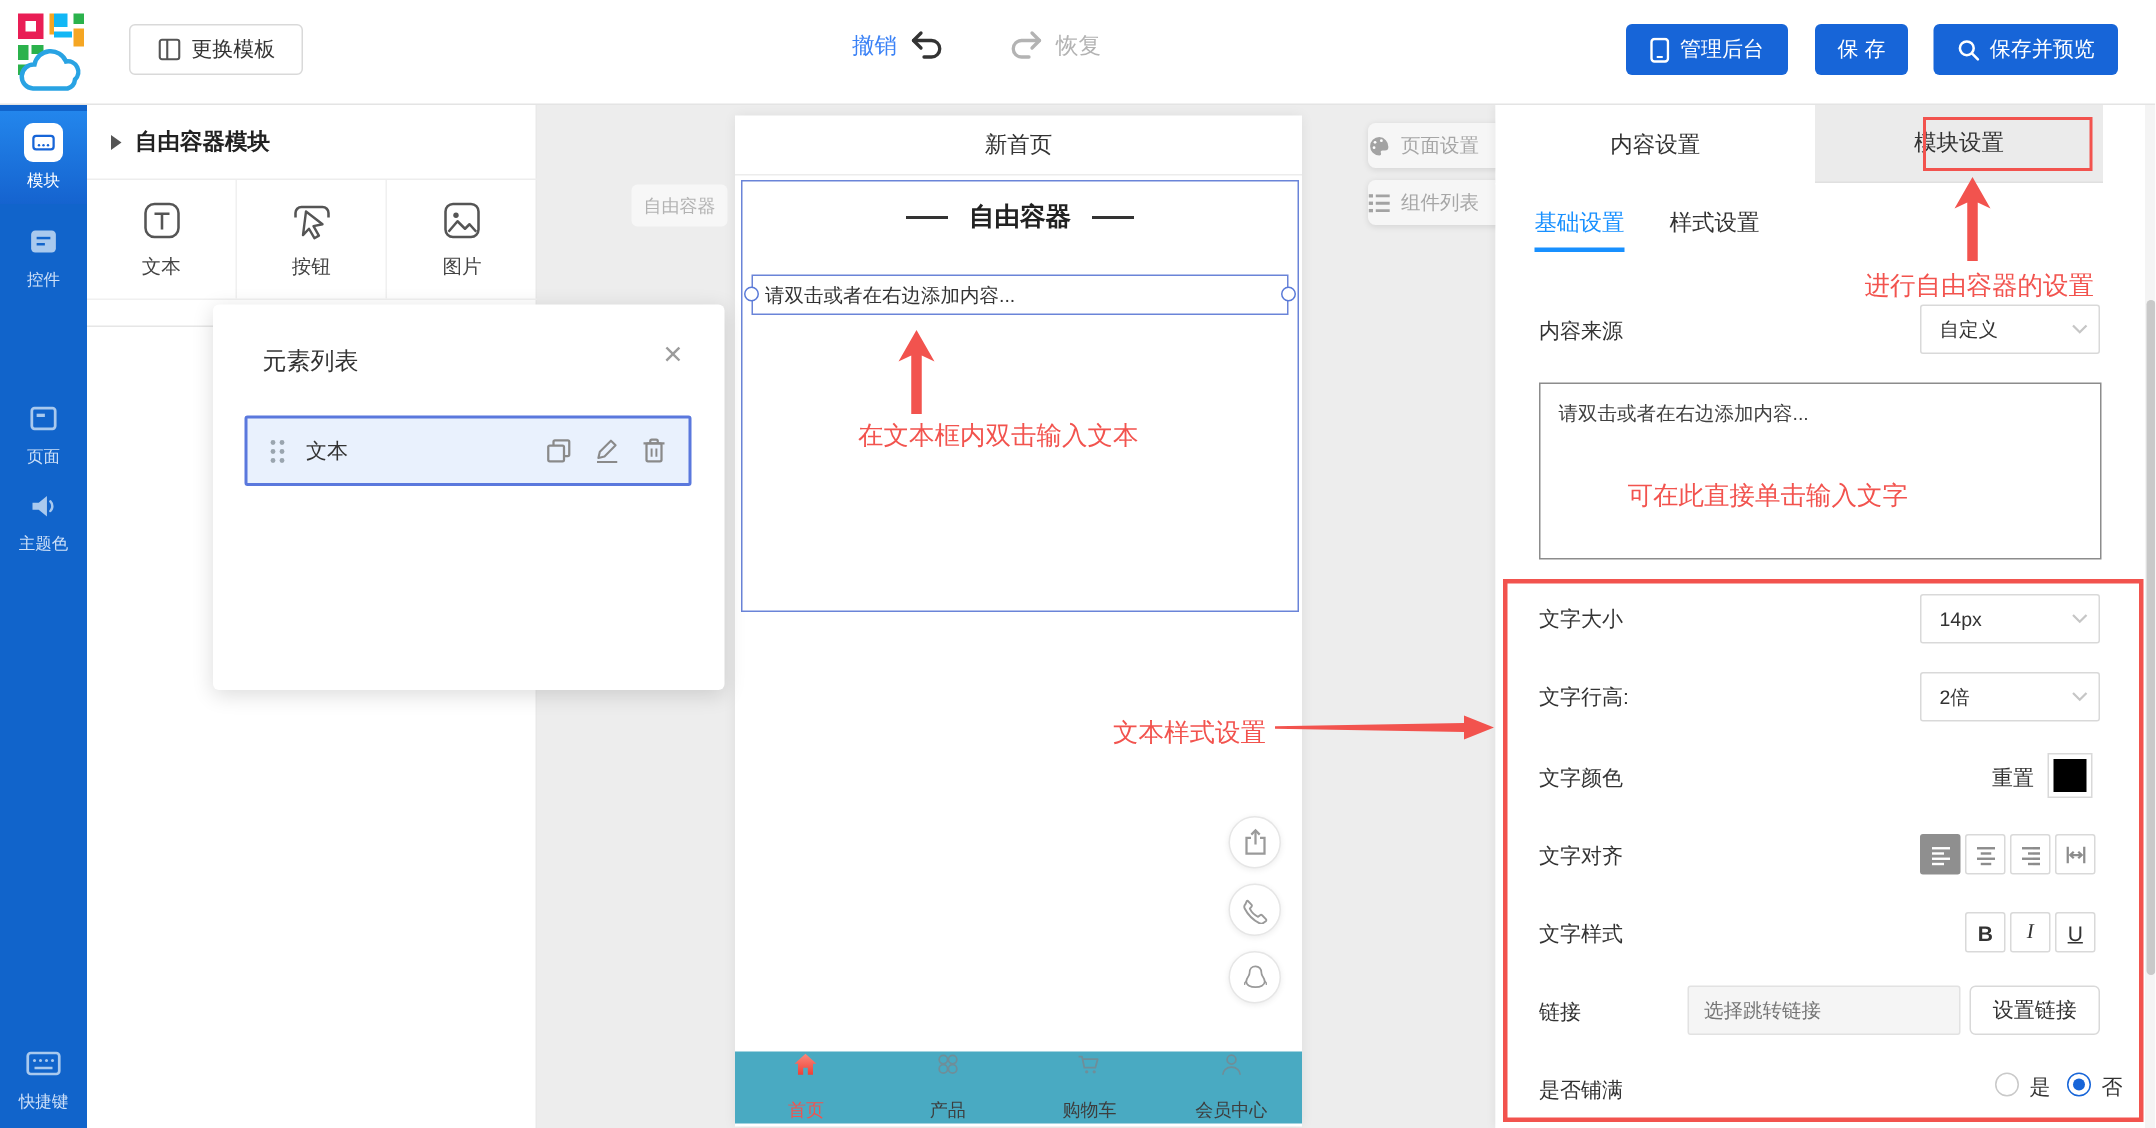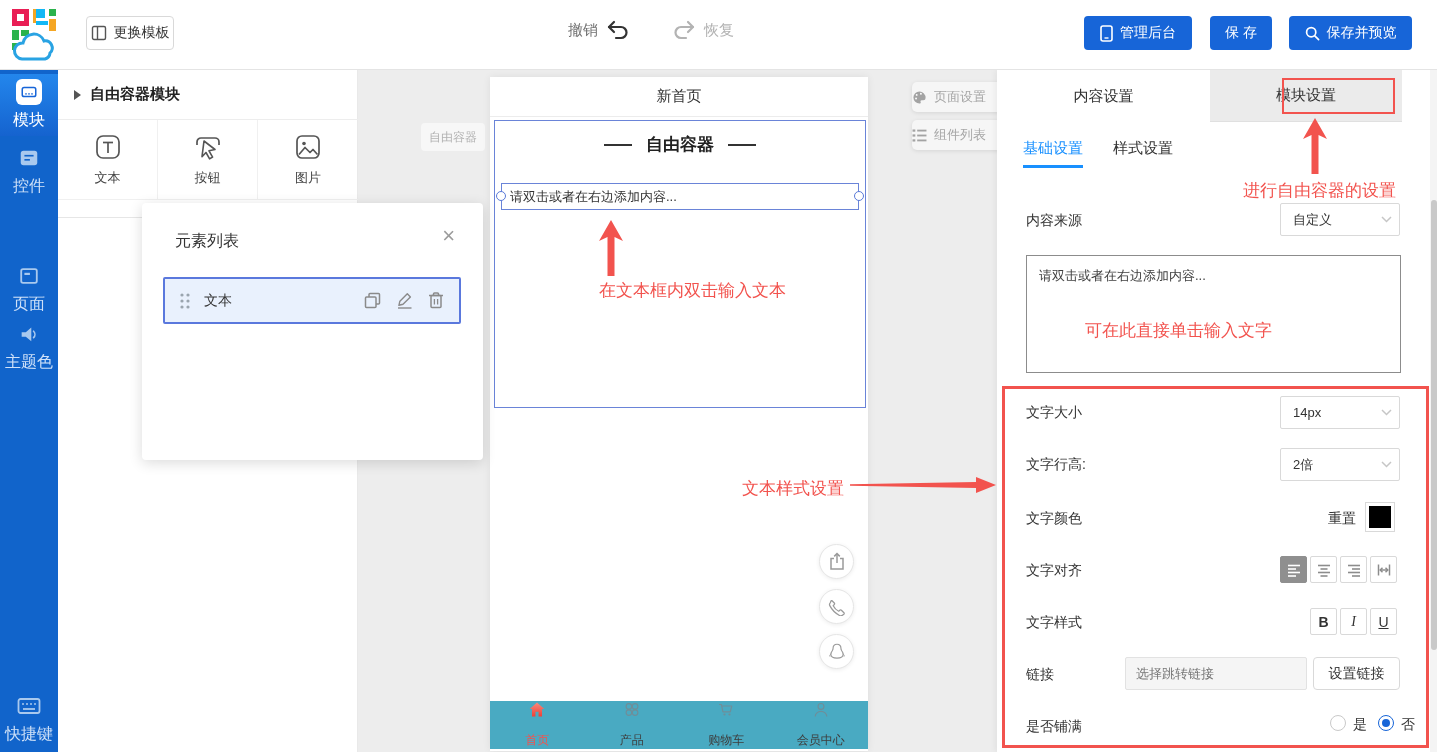--- a/index.html
+++ b/index.html
@@ -12,21 +12,21 @@
   .topbar { left:0; top:0; width:1437px; height:70px; background:#fff; border-bottom:1px solid #e4e4e4; z-index:30; }
   .btn-outline { display:flex; align-items:center; justify-content:center; gap:7px;
     border:1px solid #d9d9d9; border-radius:4px; background:#fff; font-size:14px; color:#333; cursor:pointer; }
   .btn-blue { display:flex; align-items:center; justify-content:center; gap:7px;
     background:#1765d8; color:#fff; border-radius:4px; font-size:14px; cursor:pointer; }
   .undo-group { display:flex; align-items:center; gap:8px; font-size:15px; }
 
   
   .rail { left:0; top:70px; width:58px; height:682px; background:#1164cb; z-index:25; }
   .rail-item { position:absolute; left:0; width:58px; height:62px; display:flex; flex-direction:column;
-    align-items:center; justify-content:center; gap:5px; color:#cfe1f8; font-size:16px; cursor:pointer; }
+    align-items:center; justify-content:center; gap:5px; color:#cfe1f8; font-size:11px; cursor:pointer; }
   .rail-item.active { background:linear-gradient(180deg,#2386ec,#1563cf); color:#fff; }
   .rail-ico { width:26px; height:26px; display:flex; align-items:center; justify-content:center; }
   .rail-ico.card { background:#fff; border-radius:6px; }
 
   
   .mod-panel { left:58px; top:70px; width:300px; height:682px; background:#fff; border-right:1px solid #e9e9e9; z-index:5; }
   .mod-head { position:absolute; left:0; top:0; width:300px; height:50px; border-bottom:1px solid #ededed;
     display:flex; align-items:center; gap:9px; padding-left:16px; font-size:15px; font-weight:bold; color:#222; }
   .tri { width:0; height:0; border-left:7px solid #555; border-top:5px solid transparent; border-bottom:5px solid transparent; }
   .mod-grid { position:absolute; left:0; top:50px; width:300px; height:80px; display:grid; grid-template-columns:repeat(3,1fr); border-bottom:1px solid #f0f0f0; }
@@ -110,28 +110,28 @@
           <rect x="40" y="4" width="7" height="7" fill="#2bb24c"></rect>
         <rect x="24" y="4" width="3" height="14" fill="#f5a623"></rect>
           <rect x="27" y="16" width="12" height="4" fill="#12b7f5"></rect>
         <rect x="3" y="25" width="7" height="10" fill="#2bb24c"></rect>
           <rect x="12" y="25" width="8" height="6" fill="#2bb24c"></rect>
         <rect x="40" y="14" width="7" height="12" fill="#f5a623"></rect>
           <rect x="3" y="38" width="14" height="7" fill="#2bb24c"></rect>
         <path d="M13 54 a8 8 0 0 1 1-16 a11 11 0 0 1 21-2 a7 7 0 0 1 6 12 a7 7 0 0 1-5 6 z" fill="#fff" stroke="#29a3e3" stroke-width="3"></path>
       </svg>
     </div>
-    <button class="abs btn-outline" style="left:86px;top:16px;width:88px;height:34px;">
+    <button class="abs btn-outline" style="left:86px;top:16px;width:116px;height:34px;">
       <svg width="16" height="16" viewBox="0 0 16 16">
         <rect x="1.5" y="1.5" width="13" height="13" rx="1.5" fill="none" stroke="#555" stroke-width="1.4"></rect>
         <line x1="6.5" y1="1.5" x2="6.5" y2="14.5" stroke="#555" stroke-width="1.4"></line>
       </svg>
       <span>更换模板</span>
     </button>
-    <div class="abs undo-group" style="left:568px;top:20px;color:#737373;cursor:pointer;">
+    <div class="abs undo-group" style="left:568px;top:20px;color:#3b82f6;cursor:pointer;">
       <span>撤销</span>
       <svg width="24" height="20" viewBox="0 0 24 20">
         <path d="M8 2 L3 7 L8 12" fill="none" stroke="#333" stroke-width="2.2" stroke-linecap="round" stroke-linejoin="round"></path>
         <path d="M3 7 H15 a5.5 5.5 0 0 1 0 11 H10" fill="none" stroke="#333" stroke-width="2.2" stroke-linecap="round"></path>
       </svg>
     </div>
     <div class="abs undo-group" style="left:672px;top:20px;color:#b3b3b3;cursor:pointer;">
       <svg width="24" height="20" viewBox="0 0 24 20">
         <path d="M16 2 L21 7 L16 12" fill="none" stroke="#b3b3b3" stroke-width="2.2" stroke-linecap="round" stroke-linejoin="round"></path>
         <path d="M21 7 H9 a5.5 5.5 0 0 0 0 11 H14" fill="none" stroke="#b3b3b3" stroke-width="2.2" stroke-linecap="round"></path>
@@ -324,21 +324,21 @@
           </svg>
           <span>会员中心</span>
         </div>
       </div>
     </div>
   </div>
 
   <svg class="abs" style="left:596px;top:220px;z-index:20;" width="30" height="58" viewBox="0 0 30 58">
     <polygon points="15,0 27,21 18.5,17 18.5,56 11.5,56 11.5,17 3,21" fill="#f2534e"></polygon>
   </svg>
-  <div class="annot" style="left:599px;top:279px;">在文本框内双击输入文本</div>
+  <div class="annot" style="left:572px;top:279px;">在文本框内双击输入文本</div>
   <div class="annot" style="left:742px;top:477px;">文本样式设置</div>
   <svg class="abs" style="left:850px;top:476px;z-index:20;" width="146" height="18" viewBox="0 0 146 18">
     <polygon points="0,8.2 126,6 126,1 146,9 126,17 126,12 0,9.8" fill="#f2534e"></polygon>
   </svg>
 
   <div class="abs el-panel">
     <div class="el-title">元素列表</div>
     <div class="el-close">×</div>
     <div class="el-row">
       <svg width="12" height="18" viewBox="0 0 12 18">

